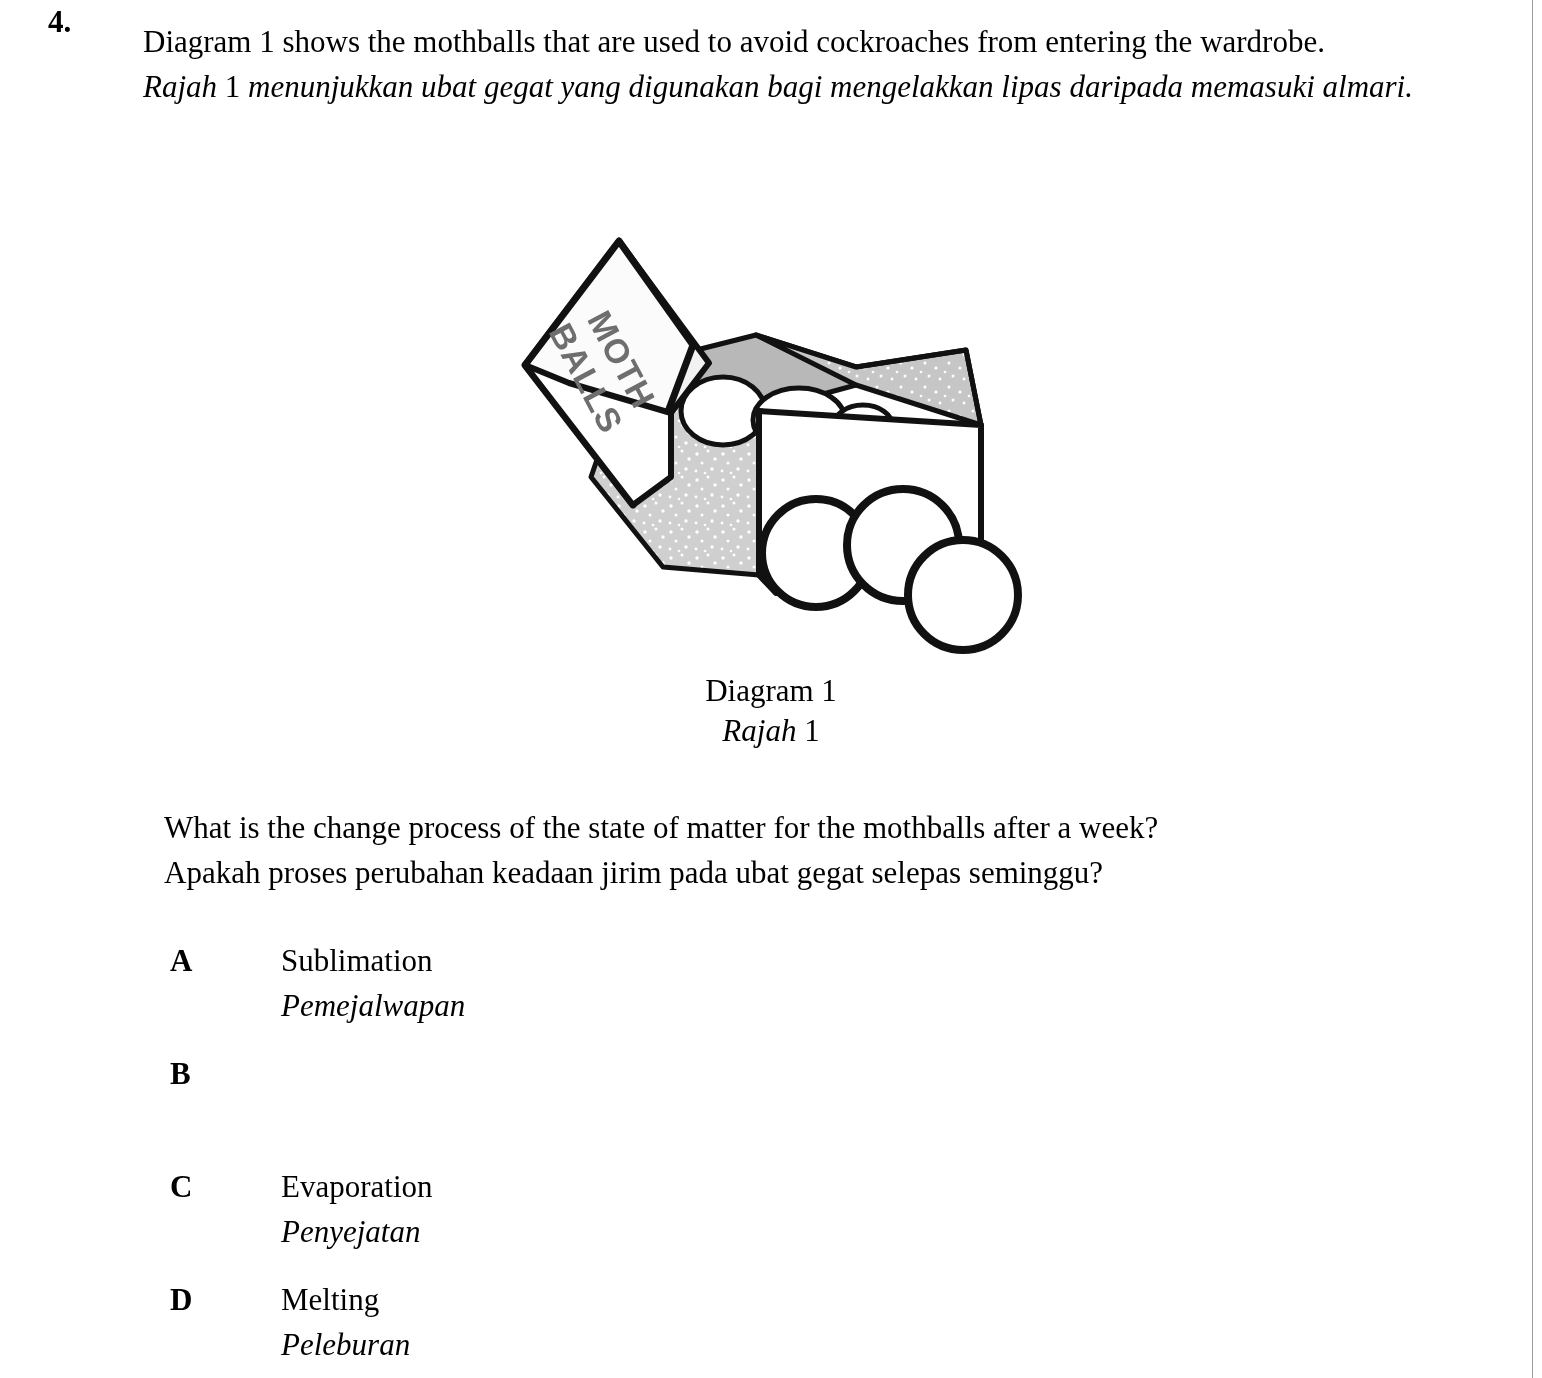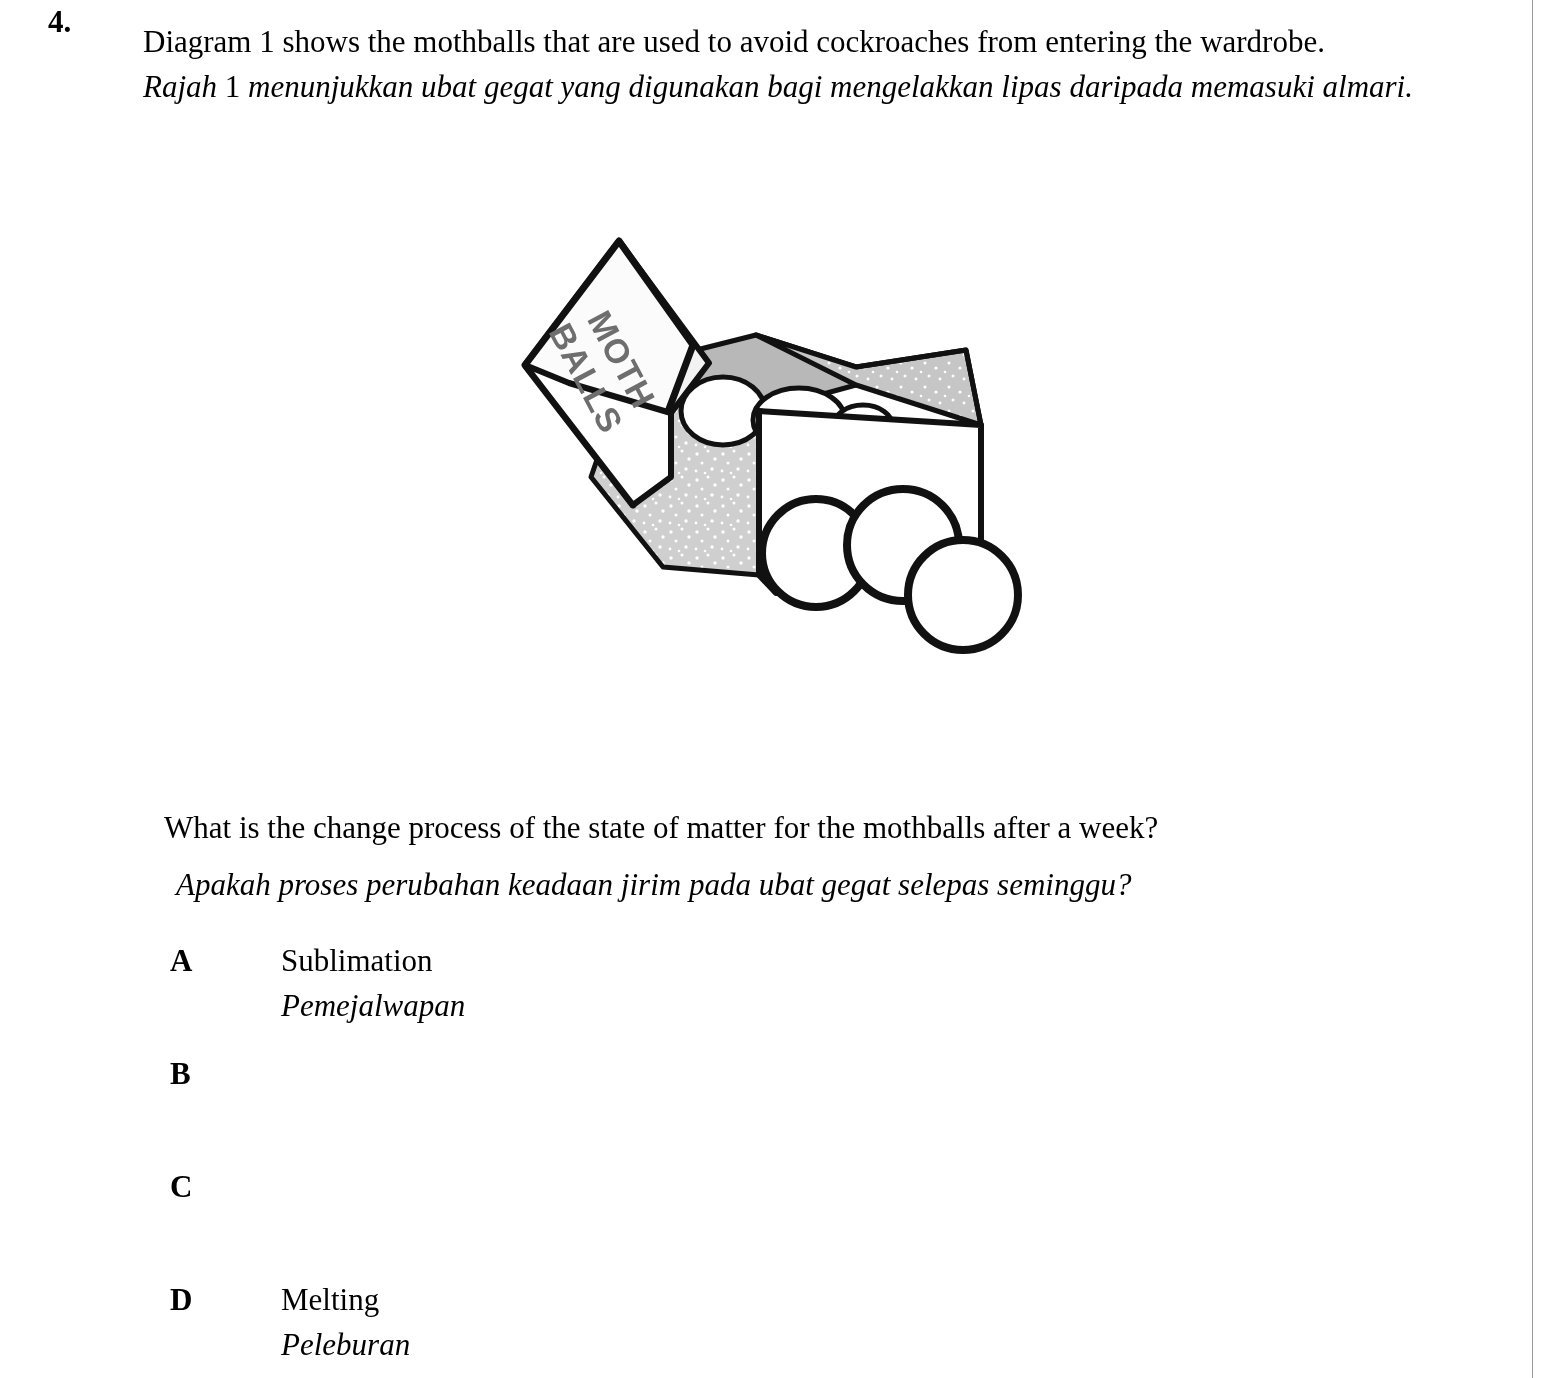--- a/index.html
+++ b/index.html
@@ -97,22 +97,21 @@
     width: 1330px;
   }
   .q-en {
     font-size: 31px;
     line-height: 45px;
     margin: 0;
   }
   .q-my {
     font-size: 31px;
     line-height: 45px;
-    font-style: italic;
-    margin: 12px;
+    margin: 0;
   }
 
   
   .options {
     position: absolute;
     left: 0;
     top: 938px;
     width: 1542px;
   }
   .option {
@@ -218,20 +217,24 @@
 
       <polygon points="14,150 122,290 160,262 160,198 58,168" fill="#ffffff" stroke="#111111" stroke-width="6" stroke-linejoin="round"></polygon>
 
       <g transform="translate(100,150) rotate(62)">
         <text class="lid-text" x="0" y="0" font-size="34" text-anchor="middle">MOTH</text>
         <text class="lid-text" x="0" y="40" font-size="34" text-anchor="middle">BALLS</text>
       </g>
     </svg>
   </div>
 
+  <div class="figure-caption">
+    <span class="caption-en">Diagram 1</span>
+    <span class="caption-my"><span>Rajah</span><span class="noital">&nbsp;</span><span class="noital">1</span></span>
+  </div>
 </div>
 
 <div class="question">
   <p class="q-en">What is the change process of the state of matter for the mothballs after a week?</p>
   <p class="q-my">Apakah proses perubahan keadaan jirim pada ubat gegat selepas seminggu?</p>
 </div>
 
 <div class="options">
 
   <div class="option">
@@ -241,20 +244,24 @@
       <div class="option-my">Pemejalwapan</div>
     </div>
   </div>
 
   <div class="option">
     <span class="option-letter">B</span>
   </div>
 
   <div class="option">
     <span class="option-letter">C</span>
+    <div class="option-texts">
+      <div class="option-en">Evaporation</div>
+      <div class="option-my">Penyejatan</div>
+    </div>
   </div>
 
   <div class="option">
     <span class="option-letter">D</span>
     <div class="option-texts">
       <div class="option-en">Melting</div>
       <div class="option-my">Peleburan</div>
     </div>
   </div>
 

